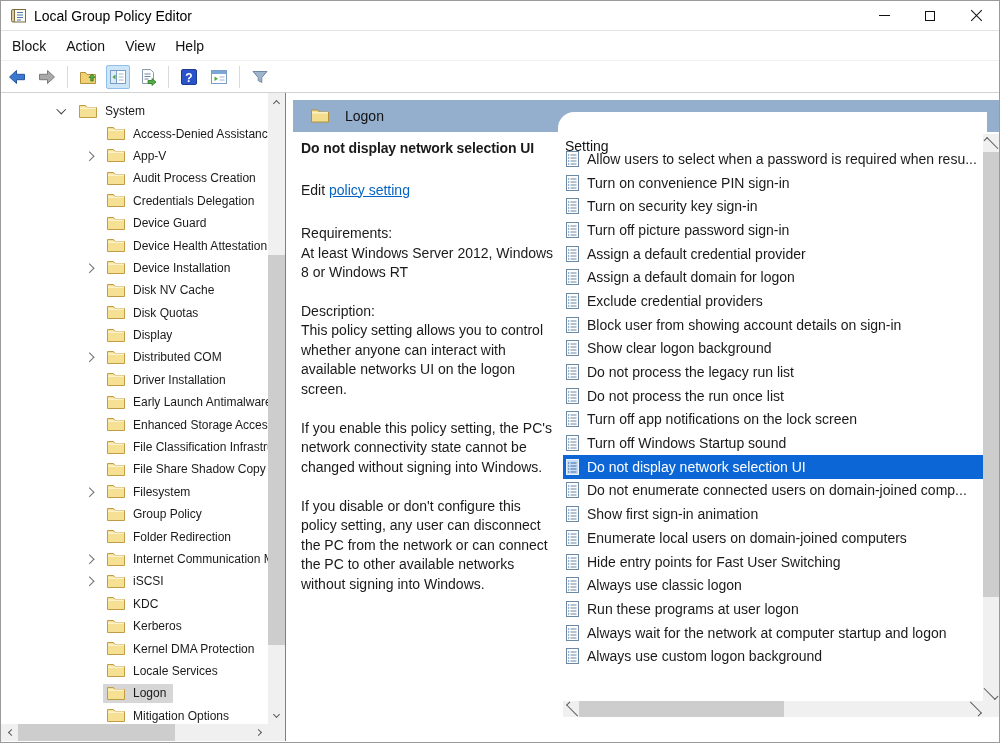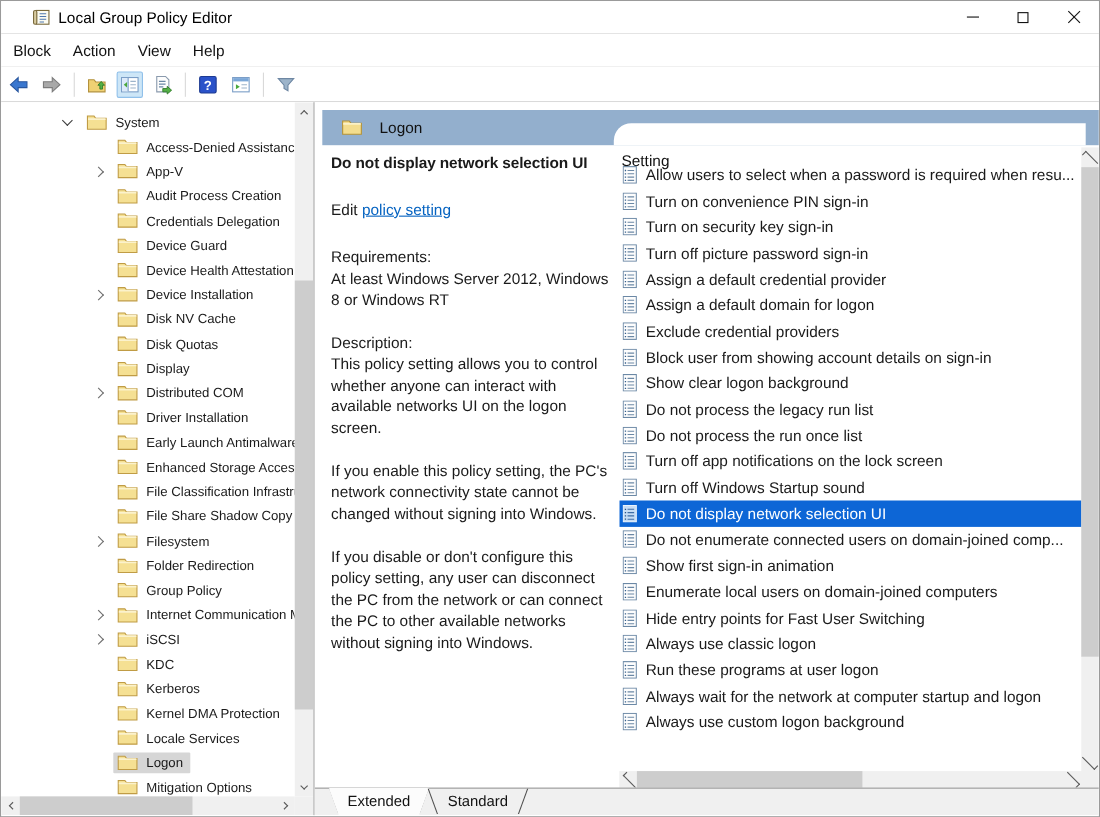--- a/index.html
+++ b/index.html
@@ -1,21 +1,21 @@
 <!DOCTYPE html>
 <html><head>
 <meta charset="utf-8">
 <style>
   * { margin:0; padding:0; box-sizing:border-box; }
   html,body { width:1000px; height:743px; background:#e8e8e8; }
   body { font-family:"Liberation Sans","DejaVu Sans",sans-serif; color:#1a1a1a; }
   #window { position:relative; width:1000px; height:743px; background:#fff; border:1px solid #9a9a9a; overflow:hidden; }
 
   
-  #titlebar { height:30px; display:flex; align-items:center; border-bottom:1px solid #e4e4e4; background:#fff;padding-left:19px; }
+  #titlebar { height:30px; display:flex; align-items:center; border-bottom:1px solid #e4e4e4; background:#fff; }
   #titlebar .app-icon { margin:0 7px 0 9px; width:17px; height:17px; flex:0 0 auto; }
   #titlebar .title-text { font-size:14px; color:#000; }
   #win-controls { margin-left:auto; display:flex; height:100%; }
   .win-btn { width:46px; height:100%; display:flex; align-items:center; justify-content:center; position:relative; }
   .glyph-min { width:11px; height:1px; background:#111; display:block; }
   .glyph-max { width:10px; height:10px; border:1px solid #111; display:block; }
   .glyph-close { width:12px; height:12px; position:relative; display:block; }
   .glyph-close::before,.glyph-close::after { content:''; position:absolute; left:-1px; top:5px; width:15px; height:1px; background:#111; }
   .glyph-close::before { transform:rotate(45deg); }
   .glyph-close::after { transform:rotate(-45deg); }
@@ -436,34 +436,34 @@
 
           <div class="trow child">
             <span class="chev-box" style="visibility: hidden;">
               <span class="chev"></span>
             </span>
             <span class="t-hl">
               <svg class="t-folder" width="20" height="15" viewBox="0 0 20 15">
                 <path d="M1.5 1.5h6l1.5 2h9.5v10h-17z" fill="#f5e093" stroke="#c09c45" stroke-width="1"></path>
                 <path d="M2 4.2h16" stroke="#fbf2cc" stroke-width="1.6"></path>
               </svg>
+              <span>Group Policy</span>
+            </span>
+          </div>
+
+          <div class="trow child">
+            <span class="chev-box" style="visibility: hidden;">
+              <span class="chev"></span>
+            </span>
+            <span class="t-hl">
+              <svg class="t-folder" width="20" height="15" viewBox="0 0 20 15">
+                <path d="M1.5 1.5h6l1.5 2h9.5v10h-17z" fill="#f5e093" stroke="#c09c45" stroke-width="1"></path>
+                <path d="M2 4.2h16" stroke="#fbf2cc" stroke-width="1.6"></path>
+              </svg>
               <span>Folder Redirection</span>
-            </span>
-          </div>
-
-          <div class="trow child">
-            <span class="chev-box" style="visibility: hidden;">
-              <span class="chev"></span>
-            </span>
-            <span class="t-hl">
-              <svg class="t-folder" width="20" height="15" viewBox="0 0 20 15">
-                <path d="M1.5 1.5h6l1.5 2h9.5v10h-17z" fill="#f5e093" stroke="#c09c45" stroke-width="1"></path>
-                <path d="M2 4.2h16" stroke="#fbf2cc" stroke-width="1.6"></path>
-              </svg>
-              <span>Group Policy</span>
             </span>
           </div>
 
           <div class="trow child">
             <span class="chev-box">
               <span class="chev"></span>
             </span>
             <span class="t-hl">
               <svg class="t-folder" width="20" height="15" viewBox="0 0 20 15">
                 <path d="M1.5 1.5h6l1.5 2h9.5v10h-17z" fill="#f5e093" stroke="#c09c45" stroke-width="1"></path>
@@ -825,22 +825,16 @@
       <div class="sb" id="list-hsb">
         <span class="sb-arrow left" style="left:0;top:0;height:16px;">
             <span class="sb-chev left"></span>
           </span>
         <span class="sb-thumb"></span>
         <span class="sb-arrow right" style="right:0;top:0;height:16px;">
             <span class="sb-chev right"></span>
           </span>
       </div>
 
-      <div id="tabstrip">
-
-          <span class="tab active"><span>Extended</span></span>
-
-          <span class="tab"><span>Standard</span></span>
-        </div>
 
     </div>
   </div>
 </div>
 
 </body></html>

